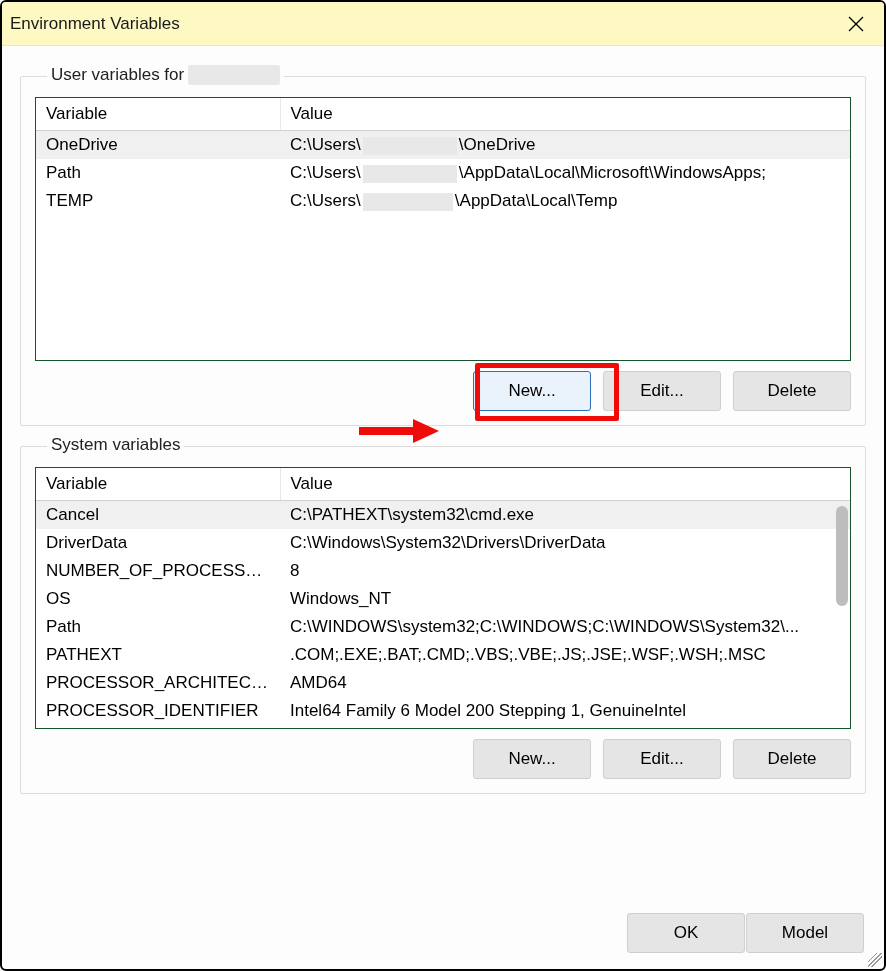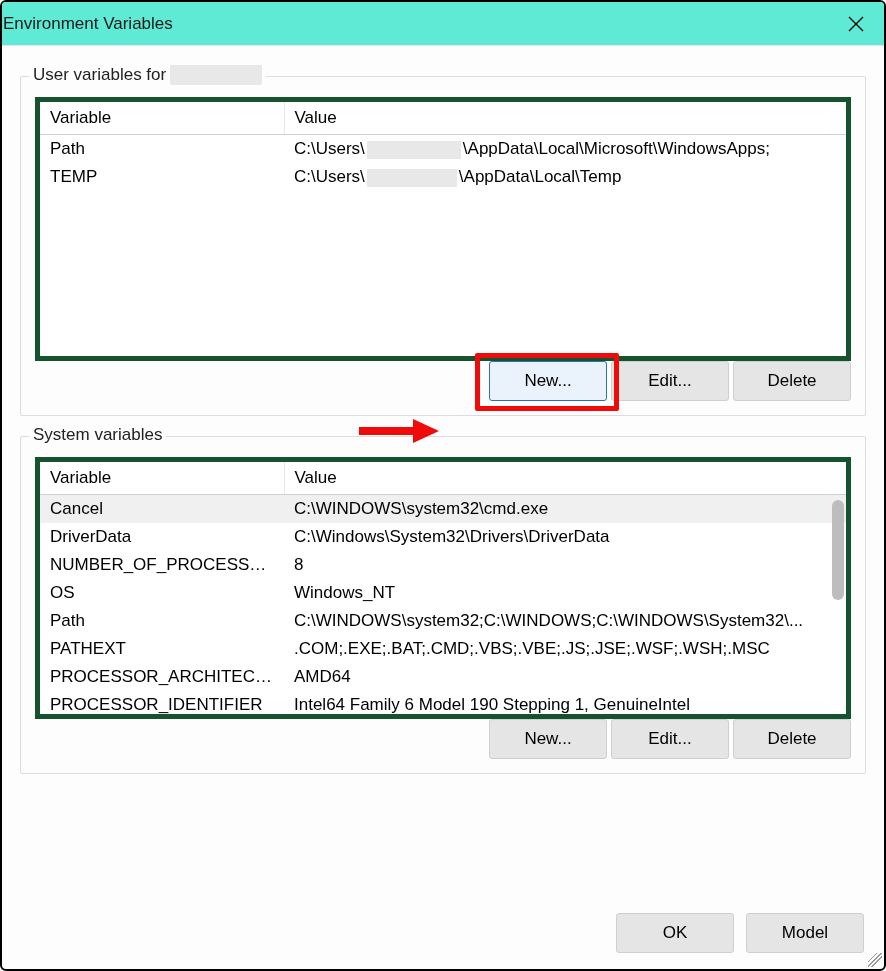--- a/index.html
+++ b/index.html
@@ -3,77 +3,77 @@
 <meta charset="utf-8">
 <style>
   * { box-sizing: border-box; margin: 0; padding: 0; }
   html, body { width: 886px; height: 971px; font-family: "Segoe UI", Tahoma, sans-serif; font-size: 16px; color: #000; }
   .window {
     width: 886px; height: 971px; border: 2px solid #000; background: #fdfdfd;
     display: flex; flex-direction: column; position: relative;
     border-radius: 6px; overflow: hidden;
   }
   .titlebar {
-    height: 44px; background: #5eead4; display: flex; align-items: center;
-    justify-content: space-between; padding: 0 8px 0 1px;
+    height: 44px; background: #fef9c3; display: flex; align-items: center;
+    justify-content: space-between; padding: 0 8px 0 8px;
     border-bottom: 1px solid #e3e5e8;
   }
   .title-text { font-size: 17px; color: #1a1a1a; }
   .close-btn {
     width: 40px; height: 32px; display: flex; align-items: center; justify-content: center;
     border: none; background: transparent; cursor: pointer; font-size: 22px; line-height: 1;
   }
   .content { padding: 20px 18px 18px 18px; flex: 1; display: flex; flex-direction: column; }
   .group {
     border: 1px solid #dcdcdc; border-radius: 2px; position: relative;
     padding: 20px 14px 14px 14px; margin-bottom: 20px;
   }
   .group-label {
-    position: absolute; top: -12px; left: 8px; background: #fdfdfd; padding: 0 4px;
+    position: absolute; top: -12px; left: 26px; background: #fdfdfd; padding: 0 4px;
     font-size: 17px; color: #222; display: flex; align-items: center;
   }
   .redact {
     display: inline-block; background: #e8e8e8; width: 92px; height: 20px; margin-left: 4px;
     border-radius: 2px;
   }
   .table-wrap {
-    border: 5px solid #14532d; background: #fff; height: 264px; overflow-y: auto;
-    margin-bottom: 0;
+    border: 1px solid #14532d; background: #fff; height: 264px; overflow-y: auto;
+    margin-bottom: 10px;
   }
   .table-wrap.system { height: 262px; position: relative; }
   table { width: 100%; border-collapse: collapse; table-layout: fixed; }
   thead th {
     text-align: left; font-weight: 400; padding: 6px 10px; border-bottom: 1px solid #d0d0d0;
     background: #fff; font-size: 17px; position: sticky; top: 0;
   }
   th:first-child { width: 244px; border-right: 1px solid #e8e8e8; }
   tbody td {
     padding: 4px 10px; font-size: 17px; white-space: nowrap; overflow: hidden; text-overflow: ellipsis;
     vertical-align: middle;
   }
   tbody tr.selected td { background: #f0f0f0; }
   .cell-redact {
     display: inline-block; background: #e8e8e8; height: 18px; vertical-align: middle;
     margin: 0 2px;
   }
-  .button-row { display: flex; justify-content: flex-end; gap: 4px; position: relative; }
+  .button-row { display: flex; justify-content: flex-end; gap: 12px; position: relative; }
   .btn {
     min-width: 118px; height: 40px; border: 1px solid #cfcfcf; background: #e5e5e5;
     border-radius: 3px; font-size: 17px; cursor: pointer; padding: 0 12px;
   }
   .btn.focused { border: 1px solid #2a6fb8; background: #eaf2fb; }
   .highlight-box {
     position: absolute; border: 5px solid #f00b0b; border-radius: 2px;
     top: -8px; left: 440px; width: 144px; height: 58px; pointer-events: none;
   }
   .arrow {
     position: absolute; top: 414px; left: 355px; width: 82px; height: 30px; pointer-events: none;
   }
   .bottom-buttons {
-    position: absolute; bottom: 16px; right: 20px; display: flex; gap: 12px;
+    position: absolute; bottom: 16px; right: 20px; display: flex; gap: 1px;
   }
   .resize-grip {
     position: absolute; bottom: 2px; right: 2px; width: 14px; height: 14px;
     background:
       linear-gradient(135deg, transparent 0 6px, #999 6px 7px, transparent 7px 9px, #999 9px 10px, transparent 10px 12px, #999 12px 13px, transparent 13px);
   }
   
   .fake-scroll {
     position: absolute; top: 38px; right: 2px; width: 12px; height: 100px;
     background: #bdbdbd; border-radius: 6px;
@@ -104,20 +104,24 @@
 
       <div class="table-wrap">
         <table>
           <thead>
             <tr>
               <th>Variable</th>
               <th>Value</th>
             </tr>
           </thead>
           <tbody id="user-rows">
+              <tr class="selected">
+                <td>OneDrive</td>
+                <td><span>C:\Users\</span><span class="cell-redact" style="width: 94px;"></span><span>\OneDrive</span></td>
+              </tr>
               <tr>
                 <td>Path</td>
                 <td><span>C:\Users\</span><span class="cell-redact" style="width: 94px;"></span><span>\AppData\Local\Microsoft\WindowsApps;</span></td>
               </tr>
               <tr>
                 <td>TEMP</td>
                 <td><span>C:\Users\</span><span class="cell-redact" style="width: 90px;"></span><span>\AppData\Local\Temp</span></td>
               </tr>
             </tbody>
         </table>
@@ -140,21 +144,21 @@
         <table>
           <thead>
             <tr>
               <th>Variable</th>
               <th>Value</th>
             </tr>
           </thead>
           <tbody id="system-rows">
               <tr class="selected">
                 <td>Cancel</td>
-                <td>C:\WINDOWS\system32\cmd.exe</td>
+                <td>C:\PATHEXT\system32\cmd.exe</td>
               </tr>
               <tr>
                 <td>DriverData</td>
                 <td>C:\Windows\System32\Drivers\DriverData</td>
               </tr>
               <tr>
                 <td>NUMBER_OF_PROCESSORS</td>
                 <td>8</td>
               </tr>
               <tr>
@@ -168,21 +172,21 @@
               <tr>
                 <td>PATHEXT</td>
                 <td>.COM;.EXE;.BAT;.CMD;.VBS;.VBE;.JS;.JSE;.WSF;.WSH;.MSC</td>
               </tr>
               <tr>
                 <td>PROCESSOR_ARCHITECTURE</td>
                 <td>AMD64</td>
               </tr>
               <tr>
                 <td>PROCESSOR_IDENTIFIER</td>
-                <td>Intel64 Family 6 Model 190 Stepping 1, GenuineIntel</td>
+                <td>Intel64 Family 6 Model 200 Stepping 1, GenuineIntel</td>
               </tr>
             </tbody>
         </table>
         <div class="fake-scroll"></div>
       </div>
 
       <div class="button-row">
         <button class="btn">New...</button>
         <button class="btn">Edit...</button>
         <button class="btn">Delete</button>

